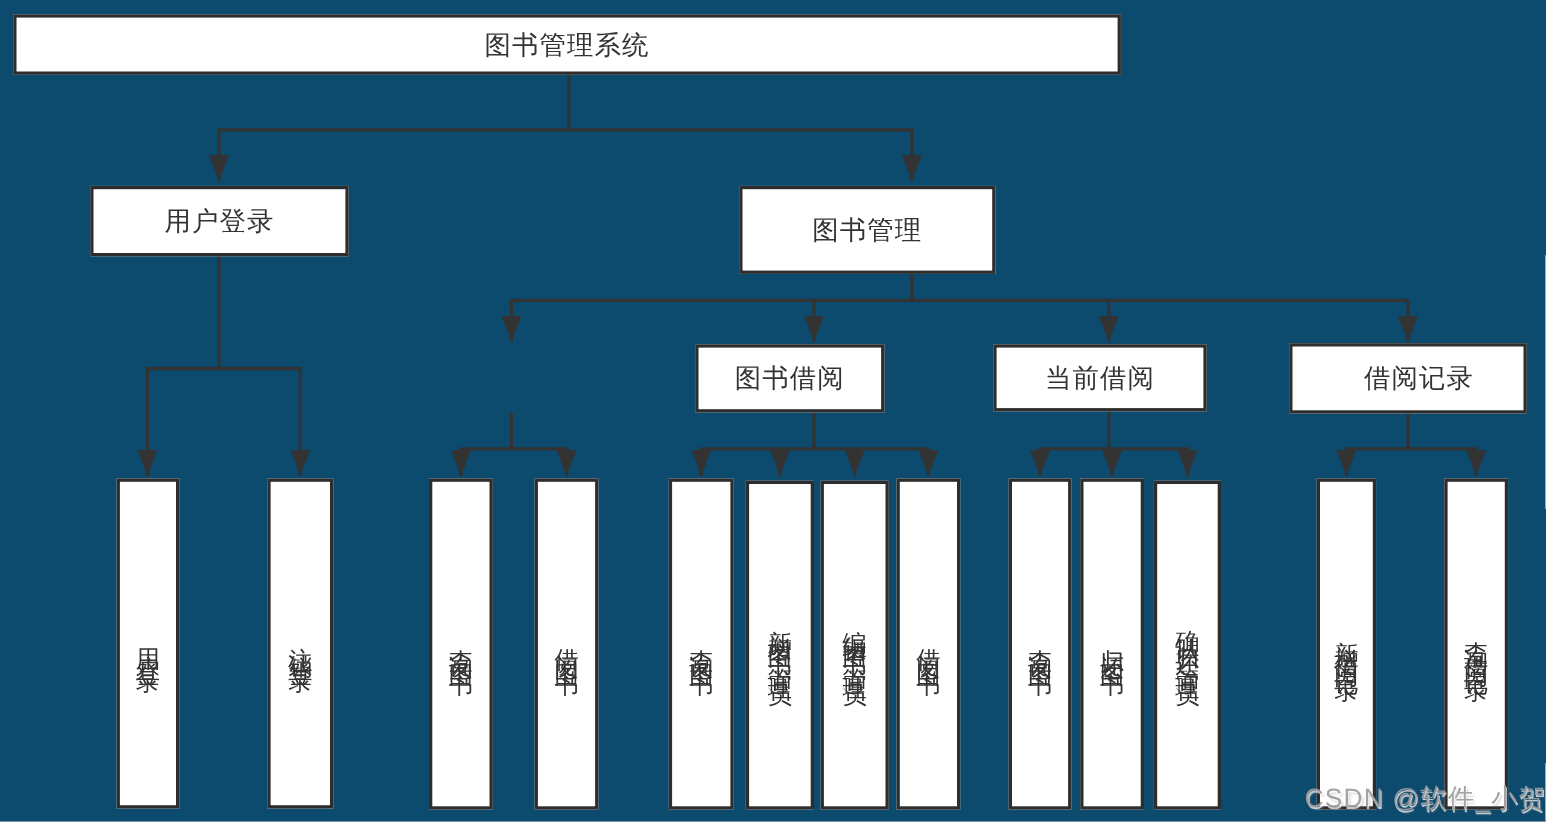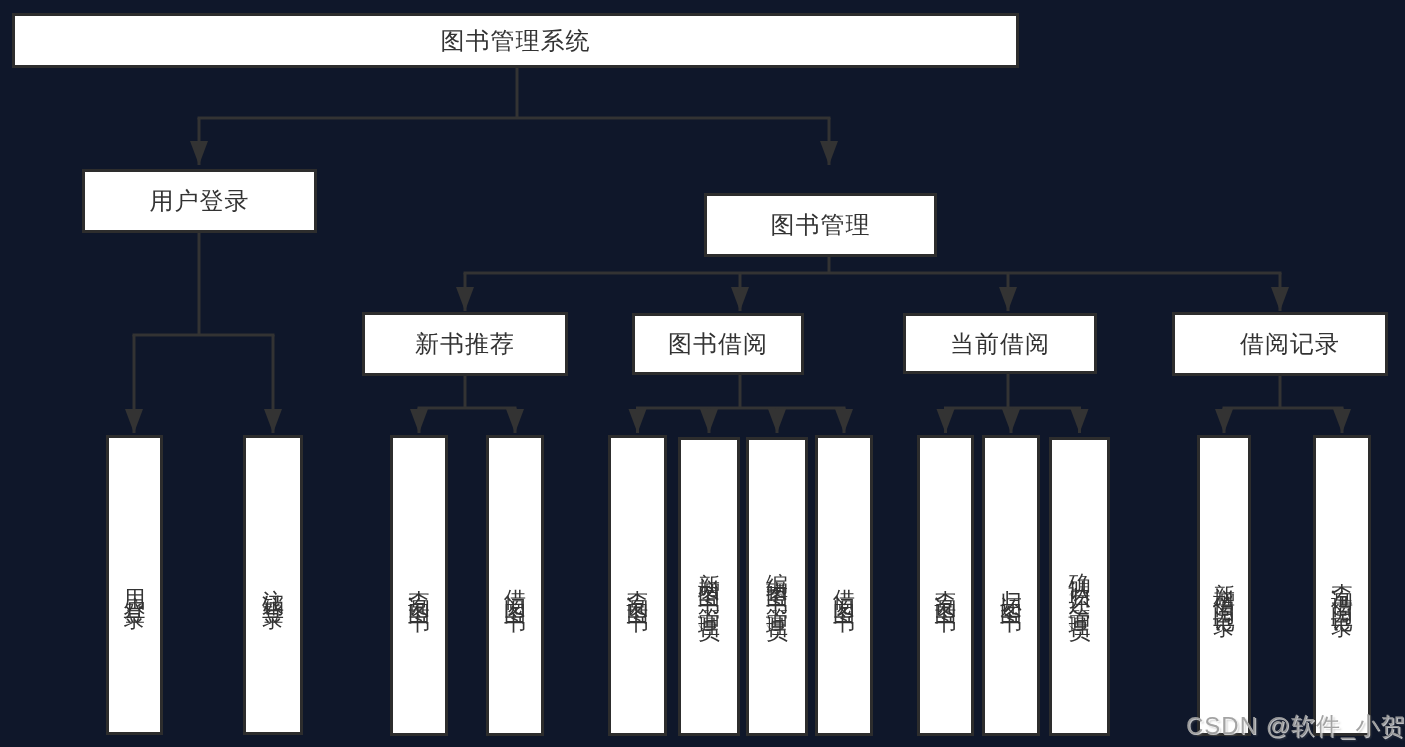--- a/index.html
+++ b/index.html
@@ -5,21 +5,21 @@
   html, body {
     margin: 0;
     padding: 0;
     background: #ffffff;
     font-family: "Liberation Sans", "DejaVu Sans", sans-serif;
   }
   #stage {
     position: relative;
     width: 1405px;
     height: 747px;
-    background: #0f172a;
+    background: #0c4a6e;
     overflow: hidden;
   }
   #wires {
     position: absolute;
     left: 0; top: 0;
     width: 1405px; height: 747px;
     pointer-events: none;
   }
   .node {
     position: absolute;
@@ -123,27 +123,24 @@
     </g>
   </svg>
 
   <div class="node hbox" style="left:12px; top:13px; width:1007px; height:55px;">
     <span>图书管理系统</span>
   </div>
 
   <div class="node hbox" style="left:82px; top:169px; width:235px; height:64px;">
     <span>用户登录</span>
   </div>
-  <div class="node hbox" style="left:704px; top:169px; width:233px; height:64px;margin-top:24px;">
+  <div class="node hbox" style="left:672px; top:169px; width:233px; height:80px;">
     <span>图书管理</span>
   </div>
 
-  <div class="node hbox" style="left:362px; top:312px; width:206px; height:64px;">
-    <span>新书推荐</span>
-  </div>
   <div class="node hbox" style="left:632px; top:313px; width:172px; height:62px;">
     <span>图书借阅</span>
   </div>
   <div class="node hbox" style="left:903px; top:313px; width:194px; height:61px;">
     <span>当前借阅</span>
   </div>
   <div class="node hbox" style="left:1172px; top:312px; width:216px; height:64px;padding-left:20px;">
     <span>借阅记录</span>
   </div>
 

